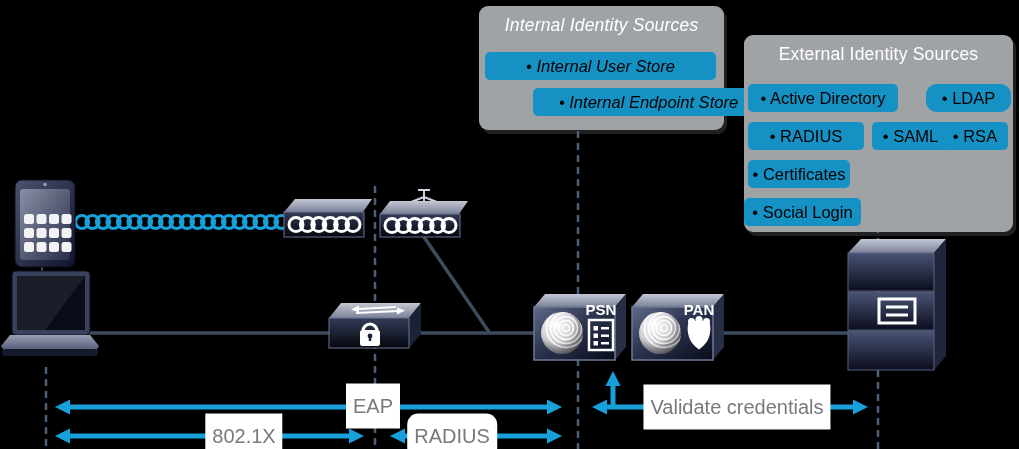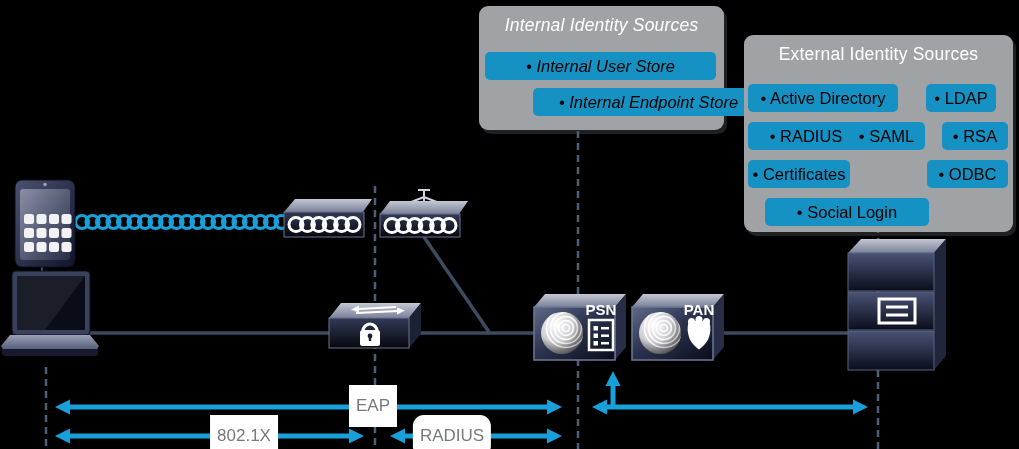--- a/index.html
+++ b/index.html
@@ -23,31 +23,31 @@
   .chip {
     position:absolute; background:#1691c3; color:#000000; font-size:16.5px;
     border-radius:5px; display:flex; align-items:center; justify-content:center;
     white-space:nowrap; height:28px;
   }
   
   .chip-int-0 { left:6px;   top:46px;  width:231px; }
   .chip-int-1 { left:6px;   top:82px;  width:231px;margin-left:48px; }
   
   .chip-ext-0 { left:4px;   top:49px;  width:150px; }
-  .chip-ext-1 { left:182px; top:49px;  width:70px;  }
+  .chip-ext-1 { left:182px; top:49px;  width:85px;border-radius:11px;  }
   .chip-ext-2 { left:4px;   top:87px;  width:116px; }
-  .chip-ext-3 { left:104px; top:87px;  width:77px;  }
+  .chip-ext-3 { left:128px; top:87px;  width:77px;  }
   .chip-ext-4 { left:198px; top:87px;  width:66px;text-align:center;  }
   .chip-ext-5 { left:4px;   top:125px; width:102px; }
   .chip-ext-6 { left:183px; top:125px; width:81px;  }
-  .chip-ext-7 { left:21px;   top:163px; width:164px; }
+  .chip-ext-7 { left:0;   top:163px; width:117px; }
 
   .flow-label {
     position:absolute; transform:translate(-50%,-50%); background:#fff;
-    color:#77797c; font-size:17px; padding:11px 7px; white-space:nowrap; z-index:5;
+    color:#77797c; font-size:20px; padding:11px 7px; white-space:nowrap; z-index:5;
   }
   .lbl-eap      { left:373px; top:406px; }
   .lbl-dot1x    { left:206px; top:436px;margin-left:38px; }
   .lbl-radius   { left:452px; top:436px;border-radius:11px; }
   .lbl-validate { left:737px; top:407px; }
 </style>
 </head>
 <body>
 
 <div class="canvas">
@@ -298,21 +298,21 @@
   </div>
 
   <div class="panel panel-external">
     <div class="panel-title">External Identity Sources</div>
     <div class="chip chip-ext-0">• Active Directory</div>
     <div class="chip chip-ext-1">• LDAP</div>
     <div class="chip chip-ext-2">• RADIUS</div>
     <div class="chip chip-ext-3">• SAML</div>
     <div class="chip chip-ext-4">• RSA</div>
     <div class="chip chip-ext-5">• Certificates</div>
-    <div class="chip chip-ext-6">• ODBC</div>
     <div class="chip chip-ext-7">• Social Login</div>
   </div>
 
   <div class="flow-label lbl-eap">EAP</div>
   <div class="flow-label lbl-dot1x">802.1X</div>
   <div class="flow-label lbl-radius">RADIUS</div>
+  <div class="flow-label lbl-validate">Validate credentials</div>
 
 </div>
 
 </body></html>

